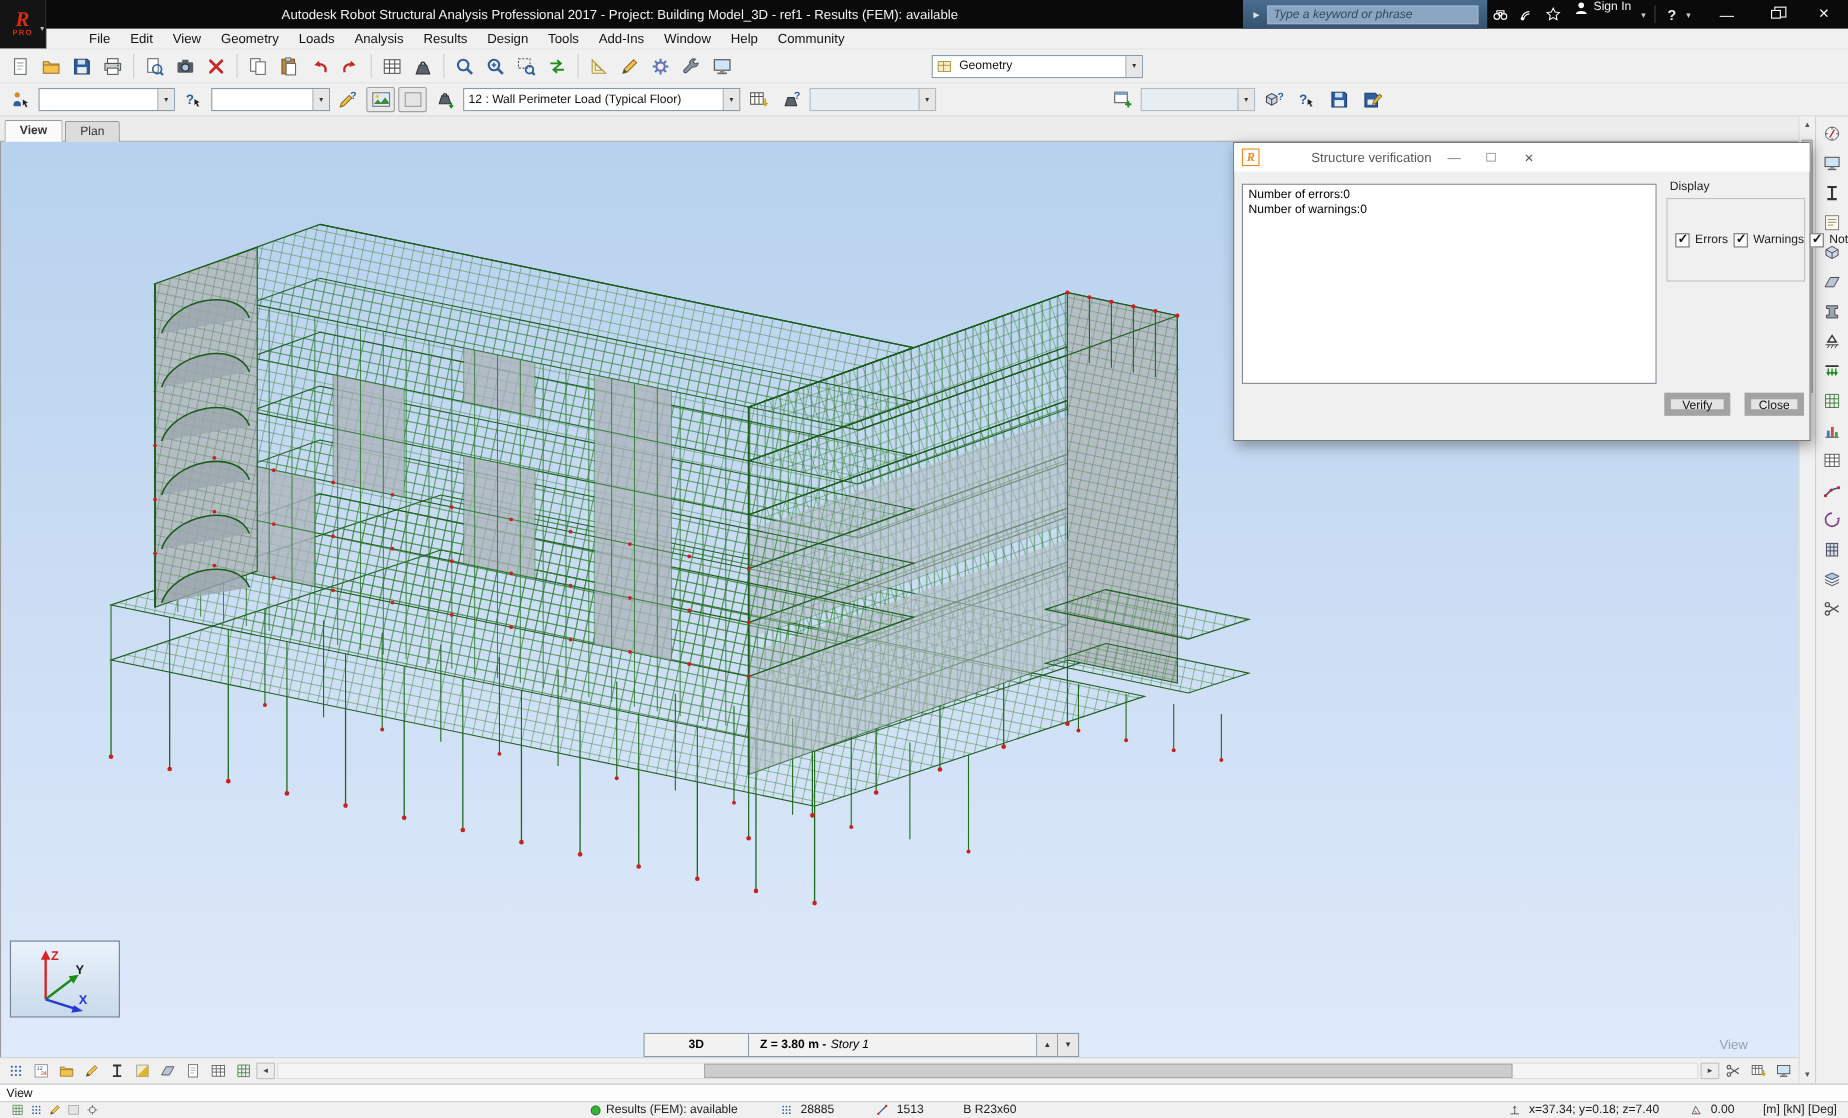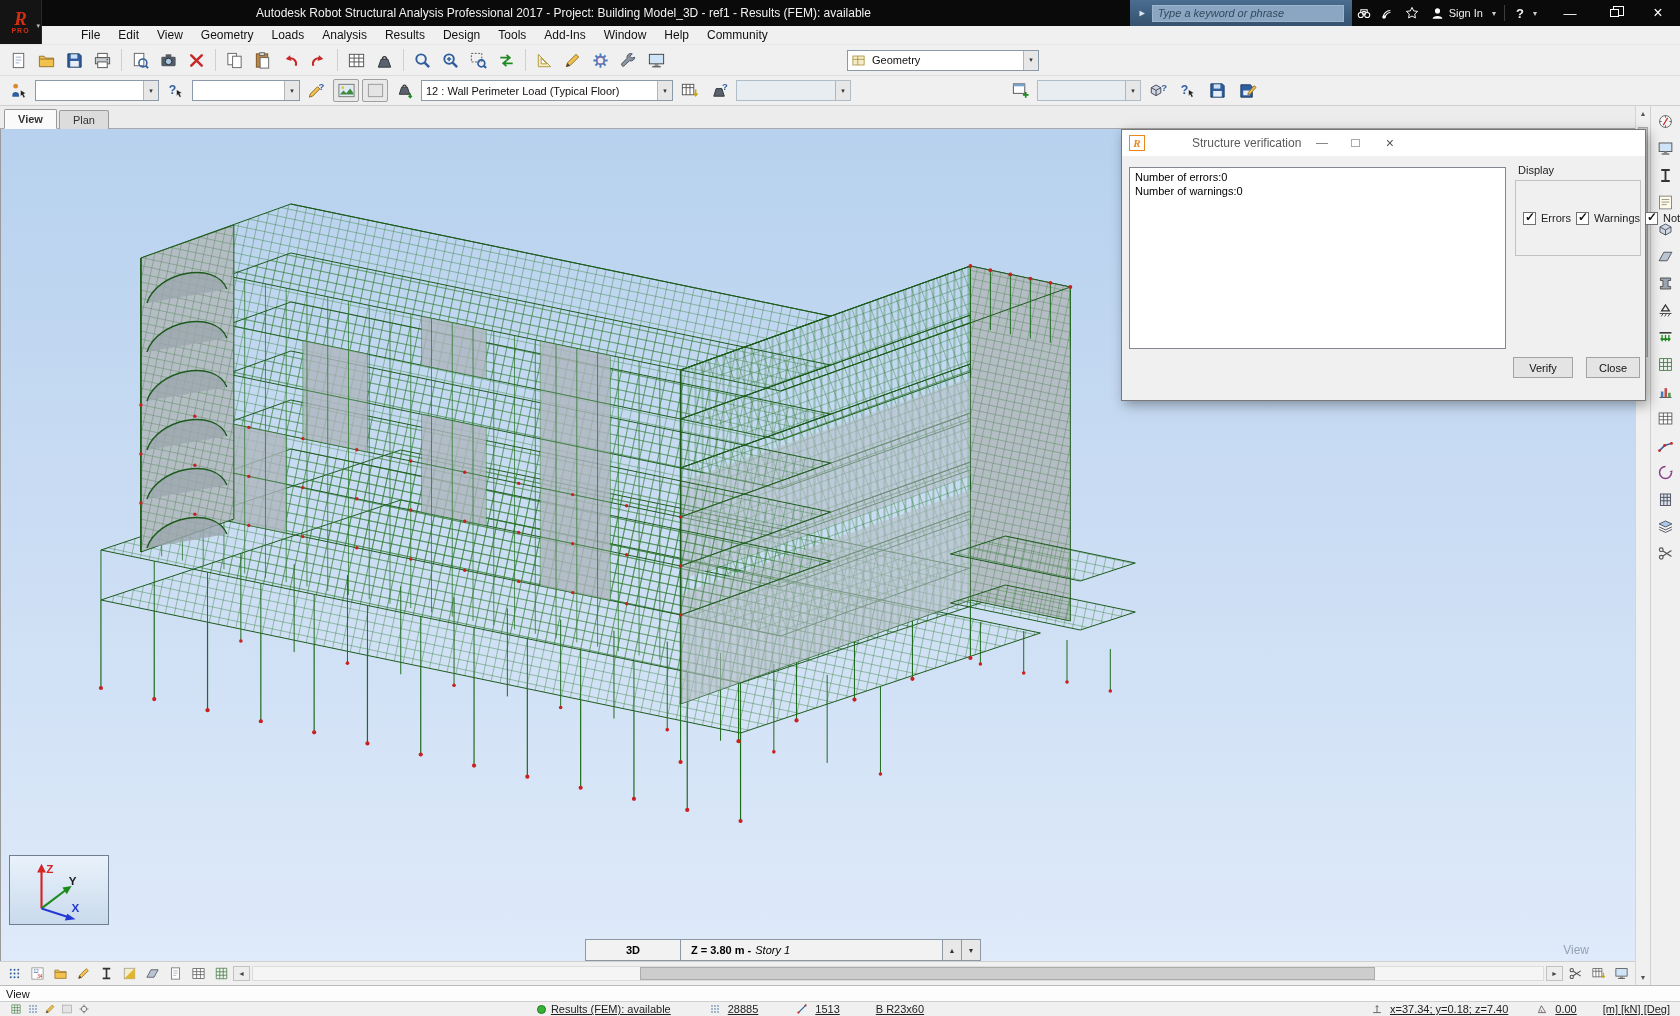--- a/index.html
+++ b/index.html
@@ -14,31 +14,31 @@
   .logo-caret{position:absolute;right:1px;bottom:14px;color:#bbb;font-size:7px;}
   .title-text{position:absolute;left:256px;top:0;height:26px;display:flex;align-items:center;font-size:12px;color:#f2f2f2;white-space:nowrap;}
   .title-right{margin-left:auto;display:flex;align-items:center;height:100%;}
   .search-wrap{height:100%;display:flex;align-items:center;gap:5px;padding:0 8px;background:linear-gradient(180deg,#4a6d90,#35526f);}
   .search-caret{color:#dce6f0;font-size:9px;}
   .search-input{width:160px;height:17px;border:1px solid #5d7globe;border:1px solid #5d7democ;}
   .search-input{width:192px;height:17px;border:1px solid #9db4ca;background:#8aa6c2;font-size:11px;font-style:italic;color:#20344a;padding:0 5px;outline:none;}
   .search-input::placeholder{color:#33485e;font-style:italic;}
   .t-ic{width:24px;height:26px;display:inline-flex;align-items:center;justify-content:center;}
   .t-ic svg{width:16px;height:16px;}
-  .signin{display:flex;align-items:center;gap:4px;font-size:11px;color:#f0f0f0;padding:0 6px;height:100%;}
+  .signin{display:flex;gap:4px;font-size:11px;color:#f0f0f0;padding:0 6px;height:100%;}
   .t-caret{color:#ccc;font-size:8px;padding:0 3px;}
   .t-sep{width:1px;height:16px;background:#3c3c3c;margin:0 5px;}
   .help-q{color:#f0f0f0;font-size:13px;font-weight:bold;width:20px;text-align:center;}
   .winbtns{display:flex;height:100%;margin-left:8px;}
   .winbtn{width:44px;height:100%;display:flex;align-items:center;justify-content:center;color:#fff;font-size:13px;}
   .restore-glyph{width:9px;height:8px;border:1px solid #fff;position:relative;background:#0a0a0a;}
   .restore-glyph::before{content:"";position:absolute;left:2px;top:-4px;width:9px;height:8px;border:1px solid #fff;z-index:-1;}
 
   
-  .menubar{height:18px;background:#f0f0f0;display:flex;align-items:center;padding-left:31px;font-size:12px;color:#111;flex:0 0 18px;margin-left:41px;}
+  .menubar{height:18px;background:#f0f0f0;display:flex;align-items:center;padding-left:72px;font-size:12px;color:#111;flex:0 0 18px;}
   .menu-item{padding:1px 9px;}
 
   
   .toolbar1{height:32px;background:#f0f0f0;display:flex;align-items:center;padding-left:5px;gap:1px;border-top:1px solid #e6e6e6;border-bottom:1px solid #ddd;flex:0 0 32px;}
   .toolbar2{height:30px;background:#f0f0f0;display:flex;align-items:center;padding-left:5px;gap:3px;border-bottom:1px solid #cfcfcf;flex:0 0 30px;}
   .ic{display:inline-flex;align-items:center;justify-content:center;width:27px;height:25px;border-radius:2px;flex:0 0 auto;}
   .ic svg{width:19px;height:19px;}
   .ic.boxed{border:1px solid #a0a0a0;background:#e9e9e9;width:26px;height:23px;}
   .sep{width:1px;height:22px;background:#d0d0d0;margin:0 4px;flex:0 0 1px;}
   .combo{height:21px;background:#fff;border:1px solid #8a9aa8;display:inline-flex;align-items:center;font-size:11px;color:#111;flex:0 0 auto;overflow:hidden;}
@@ -97,26 +97,26 @@
   .dlg-btn:first-of-type{margin-left:auto;}
   .dlg-max-glyph{width:9px;height:8px;border:1px solid #aaa;}
   .dlg-list{position:absolute;left:7px;top:37px;width:377px;height:182px;background:#fff;border:1px solid #828790;padding:2px 0;overflow:hidden;}
   .dline{padding:1px 5px;color:#000;}
   .dlg-display-label{position:absolute;left:396px;top:34px;color:#222;}
   .dlg-group{position:absolute;left:393px;top:50px;width:126px;height:76px;border:1px solid #c2c2c2;padding:6px 7px;display:flex;flex-direction:row;gap:5px;background:#f0f0f0;}
   .cbx{display:flex;align-items:center;color:#222;}
   .cb{position:relative;width:13px;height:13px;border:1px solid #707070;background:#fff;display:inline-block;margin-right:5px;flex:0 0 13px;}
   .cb::after{content:"✓";position:absolute;left:1px;top:-3px;font-size:12px;color:#111;font-weight:bold;}
   .dlg-buttons{position:absolute;left:391px;top:227px;display:flex;gap:13px;}
-  .dlg-buttons button{width:60px;height:21px;font-size:11px;background:#e4e4e4;border:1px solid #a3a3a3;color:#111;font-family:"Liberation Sans",sans-serif;}
+  .dlg-buttons button{width:60px;height:21px;font-size:11px;background:#e4e4e4;border:6px solid #a3a3a3;color:#111;font-family:"Liberation Sans",sans-serif;}
   .dlg-hint{position:absolute;left:0;right:0;bottom:0;height:22px;border-top:1px solid #cdcdcd;display:flex;align-items:center;justify-content:center;color:#222;background:#f0f0f0;}
 
   
   .view-strip{height:16px;background:#fdfdfd;border-top:1px solid #bcbcbc;font-size:11px;color:#111;display:flex;align-items:center;padding-left:6px;flex:0 0 16px;}
-  .statusbar{height:15px;background:#f0f0f0;border-top:1px solid #cfcfcf;font-size:11px;color:#222;display:flex;align-items:center;padding:0 8px;gap:26px;overflow:hidden;flex:0 0 15px;text-decoration:underline;}
+  .statusbar{height:15px;background:#f0f0f0;border-top:1px solid #cfcfcf;font-size:11px;color:#222;display:flex;align-items:center;padding:0 8px;gap:26px;overflow:hidden;flex:0 0 15px;}
   .statusbar .ic{width:16px;height:14px;}
   .statusbar .ic svg{width:12px;height:12px;}
   .sb-group{display:flex;align-items:center;gap:5px;white-space:nowrap;}
   .dot{width:9px;height:9px;border-radius:50%;background:#36b336;border:1px solid #1d7a1d;display:inline-block;}
   .sb-mid{display:flex;align-items:center;gap:36px;margin-left:auto;}
   .sb-right{display:flex;align-items:center;gap:26px;margin-left:auto;margin-right:2px;}
 </style>
 </head>
 <body>
 

